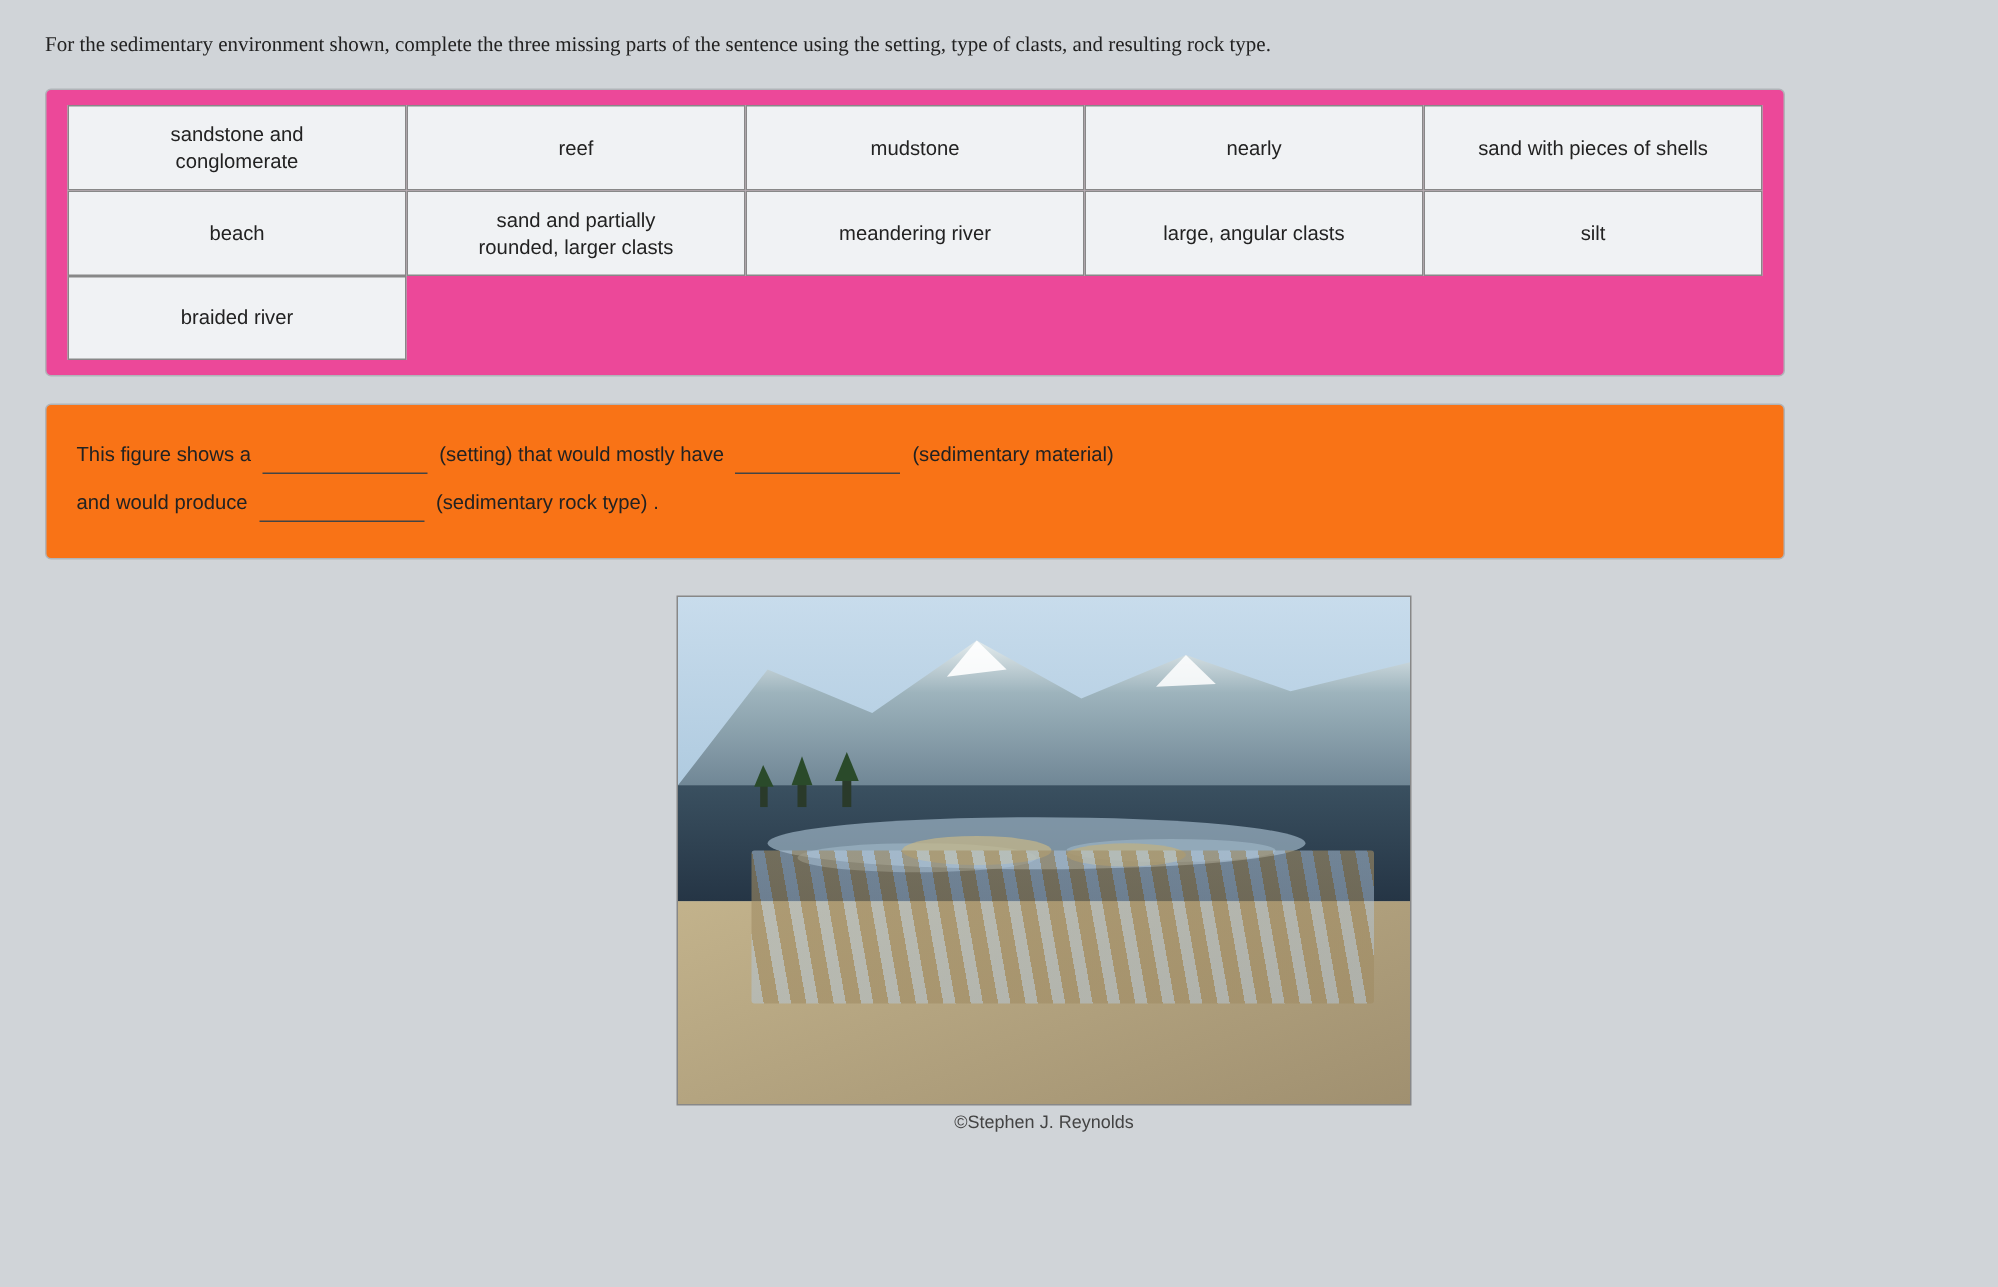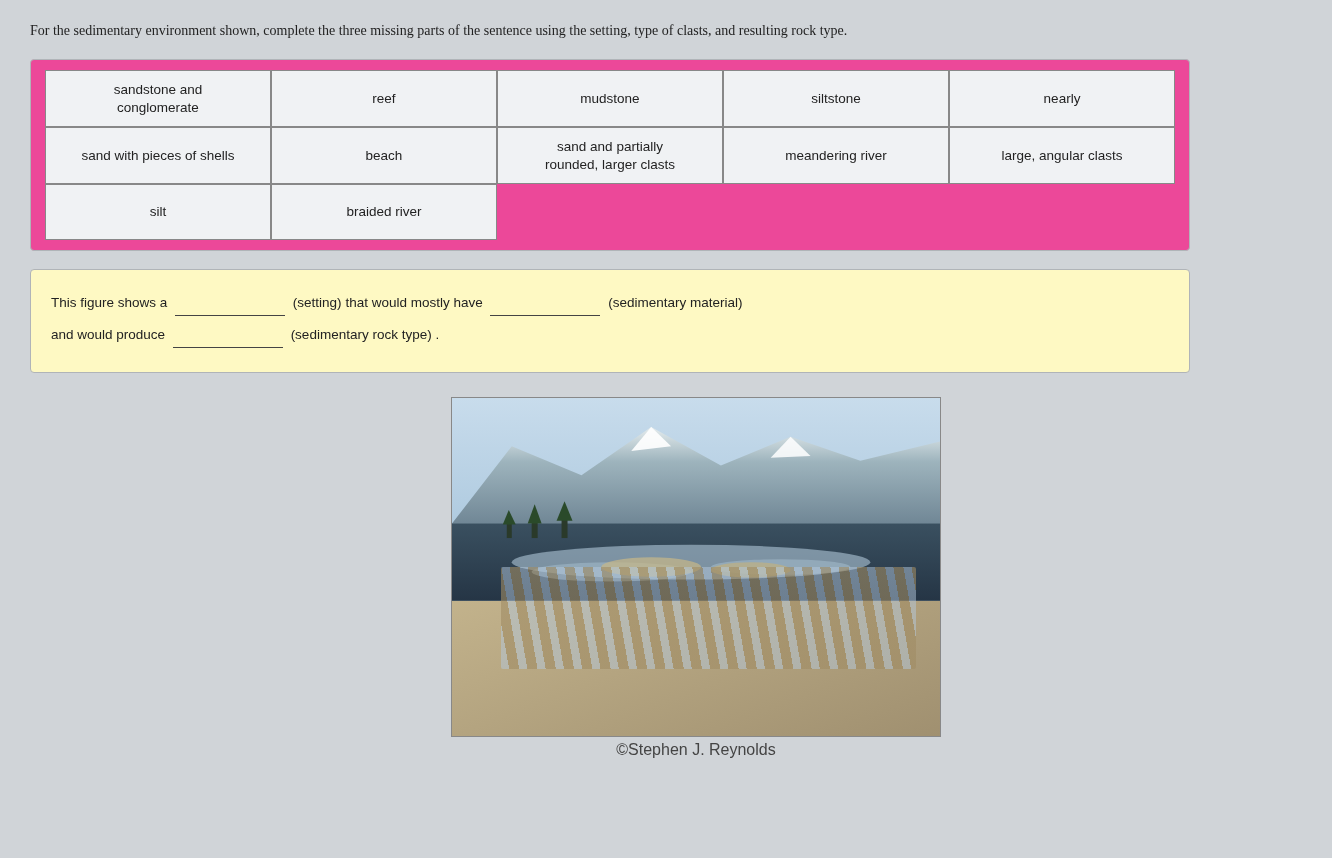--- a/index.html
+++ b/index.html
@@ -40,21 +40,21 @@
       font-size: 13.5px;
       cursor: pointer;
       min-height: 56px;
       display: flex;
       align-items: center;
       justify-content: center;
       line-height: 1.3;
       user-select: none;
     }
     .sentence-box {
-      background: #fef9c3;
+      background: #f97316;
       border: 1.5px solid #b0b4b8;
       border-radius: 4px;
       padding: 18px 20px 20px 20px;
       max-width: 1160px;
       margin-bottom: 24px;
       font-size: 13.5px;
       line-height: 2;
     }
     .sentence-line {
       margin-bottom: 4px;
@@ -105,38 +105,37 @@
           rgba(180,200,220,0.5) 0px, rgba(180,200,220,0.5) 8px,
           rgba(160,140,100,0.6) 8px, rgba(160,140,100,0.6) 18px
         );
       border-radius: 2px;
     }
     .mountain-svg {
       position: absolute;
       top: 0; left: 0; width: 100%; height: 60%;
     }
     .photo-caption {
-      font-size: 16px;
+      font-size: 12px;
       color: #444;
       margin-top: 4px;
       text-align: center;
     }
   </style>
 </head>
 <body>
 
 <p class="instructions">For the sedimentary environment shown, complete the three missing parts of the sentence using the setting, type of clasts, and resulting rock type.</p>
 
 <div class="word-bank">
 
   <div class="word-cell">sandstone and<br>conglomerate</div>
   <div class="word-cell">reef</div>
   <div class="word-cell">mudstone</div>
 
-  <div class="word-cell">siltstone</div>
   <div class="word-cell">nearly</div>
   <div class="word-cell">sand with pieces of shells</div>
   <div class="word-cell">beach</div>
 
   <div class="word-cell">sand and partially<br>rounded, larger clasts</div>
   <div class="word-cell">meandering river</div>
   <div class="word-cell">large, angular clasts</div>
   <div class="word-cell">silt</div>
   <div class="word-cell">braided river</div>
 </div>

